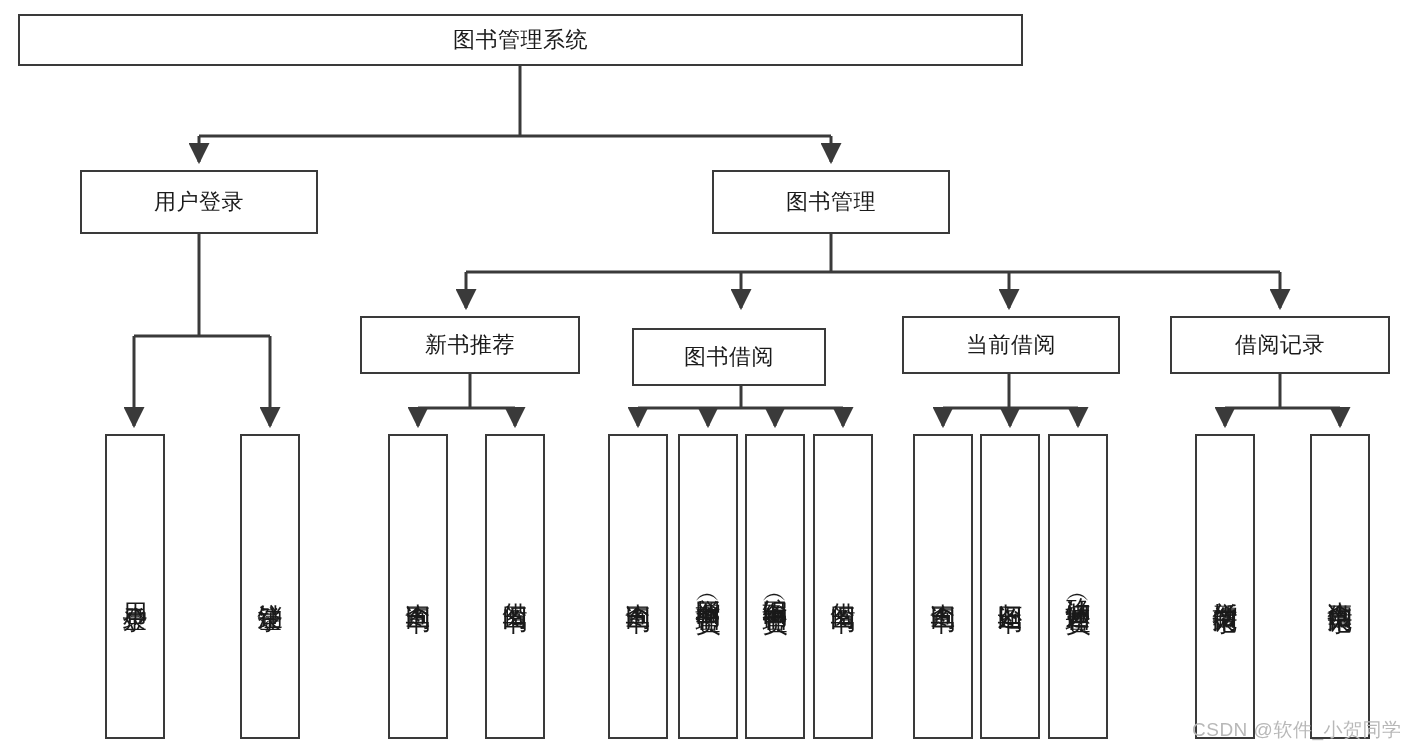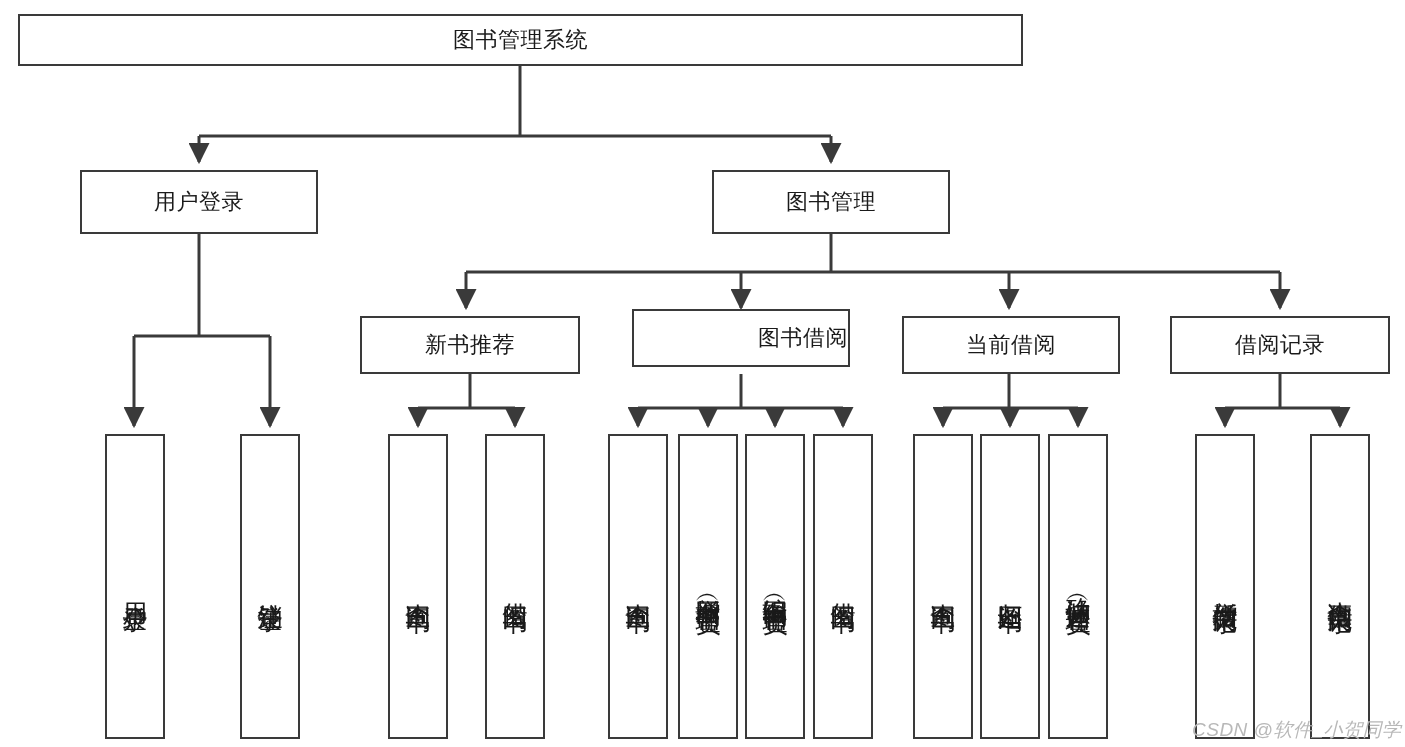--- a/index.html
+++ b/index.html
@@ -123,21 +123,21 @@
   <div class="node horiz" id="node-l2-0" style="left: 80px; top: 170px; width: 238px; height: 64px;">
     <span class="lbl">用户登录</span>
   </div>
   <div class="node horiz" id="node-l3-0" style="left: 360px; top: 316px; width: 220px; height: 58px;">
     <span class="lbl">新书推荐</span>
   </div>
 
   <div class="node horiz" id="node-l2-1" style="left: 712px; top: 170px; width: 238px; height: 64px;">
     <span class="lbl">图书管理</span>
   </div>
-  <div class="node horiz" id="node-l3-1" style="left: 632px; top: 309px; width: 218px; height: 58px; justify-content: flex-end;">
+  <div class="node horiz" id="node-l3-1" style="left: 632px; top: 328px; width: 194px; height: 58px;">
     <span class="lbl">图书借阅</span>
   </div>
   <div class="node horiz" id="node-l3-3" style="left: 1170px; top: 316px; width: 220px; height: 58px;">
     <span class="lbl">借阅记录</span>
   </div>
   <div class="node horiz" id="node-l3-2" style="left: 902px; top: 316px; width: 218px; height: 58px;">
     <span class="lbl">当前借阅</span>
   </div>
 
   <div class="node vert" id="node-leaf-0" style="left: 105px; top: 434px; width: 60px; height: 305px;">
@@ -173,14 +173,14 @@
   <div class="node vert" id="node-leaf-10" style="left: 1048px; top: 434px; width: 60px; height: 305px;">
     <span class="lbl">确认归还（管理员）</span>
   </div>
   <div class="node vert" id="node-leaf-11" style="left: 1195px; top: 434px; width: 60px; height: 305px;">
     <span class="lbl">新增借阅记录</span>
   </div>
   <div class="node vert" id="node-leaf-12" style="left: 1310px; top: 434px; width: 60px; height: 305px;">
     <span class="lbl">查询借阅记录</span>
   </div>
 
-  <div id="watermark" style="left: 1192px; top: 717px; color: rgb(184, 184, 184); font-style: italic;">CSDN @软件_小贺同学</div>
+  <div id="watermark" style="left: 1192px; top: 717px; color: rgb(184, 184, 184);">CSDN @软件_小贺同学</div>
 </div>
 
 </body></html>

